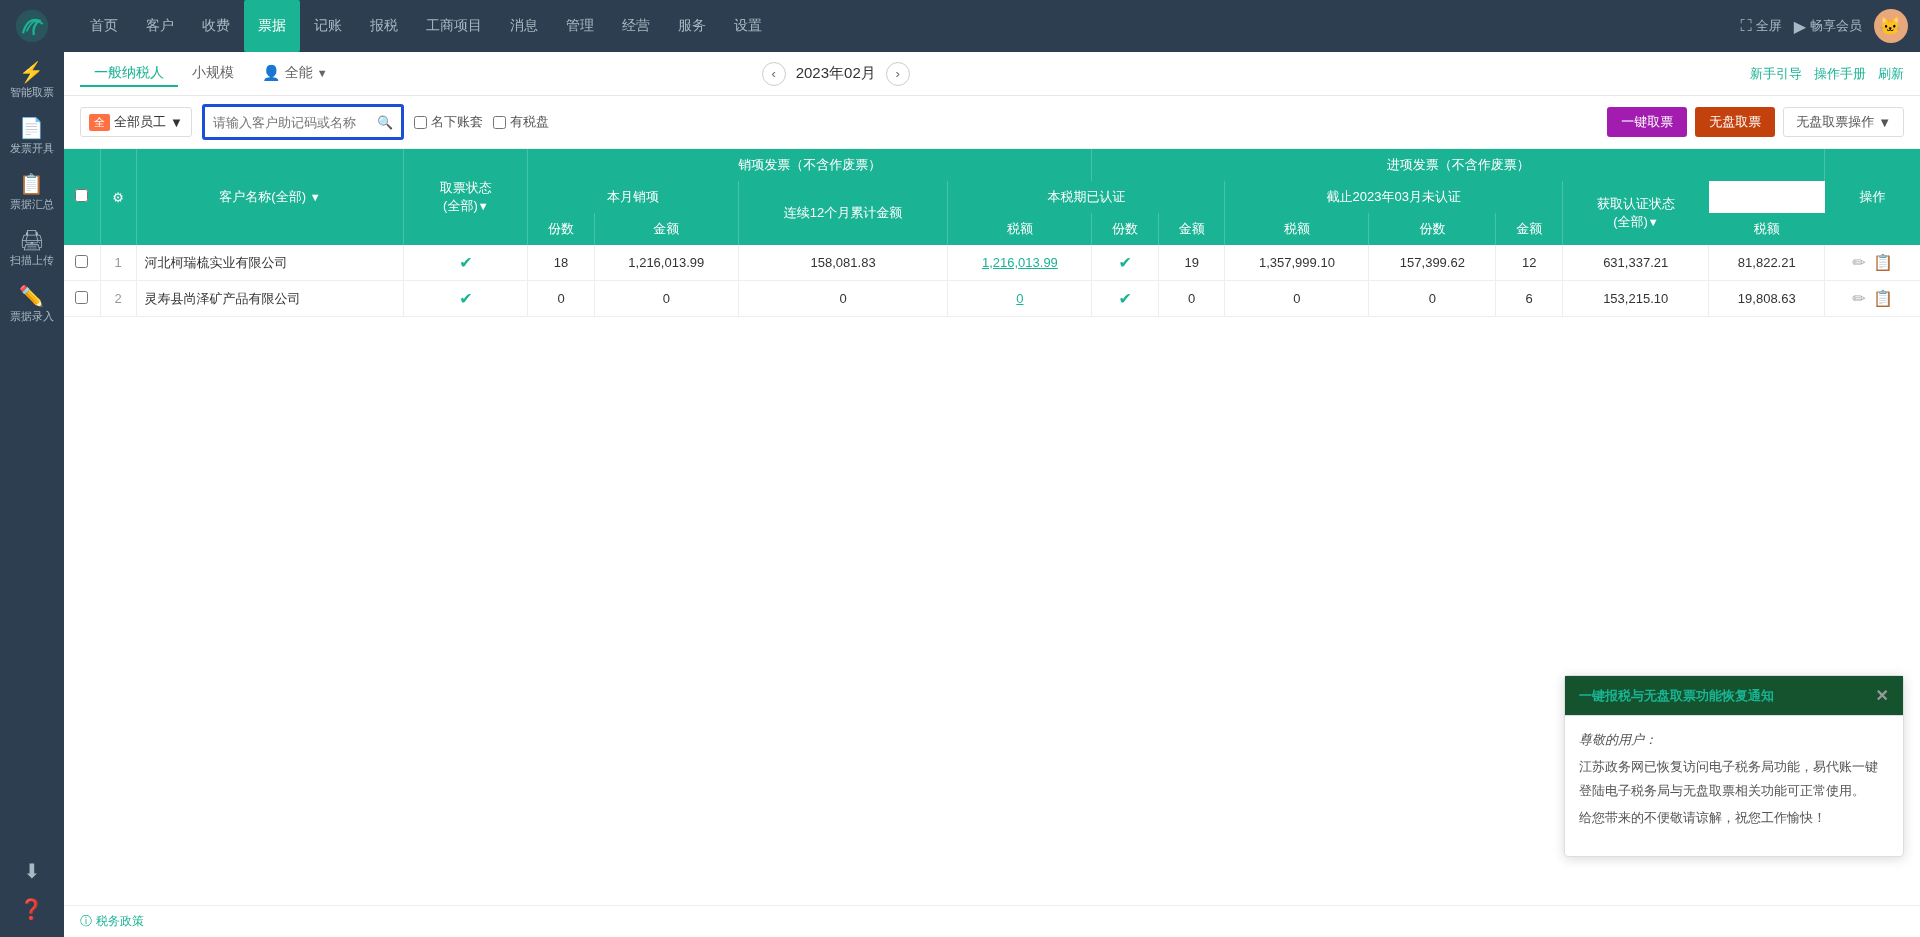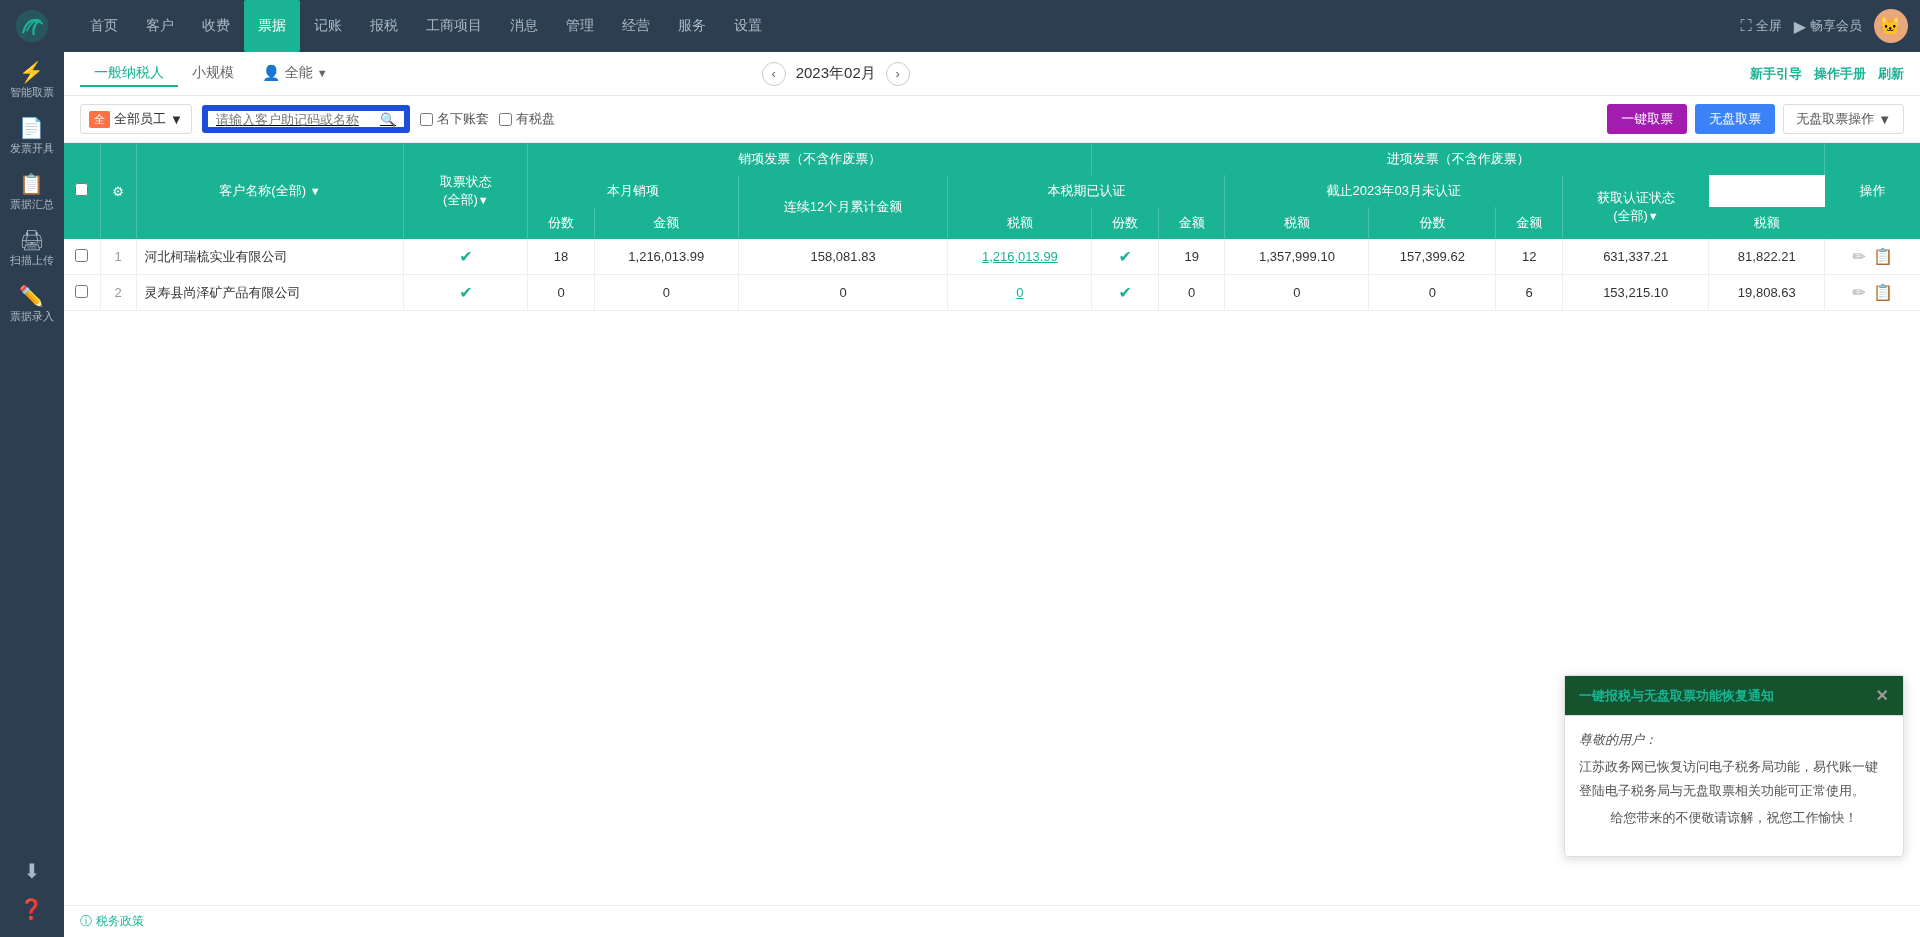--- a/index.html
+++ b/index.html
@@ -162,21 +162,21 @@
       color: #666;
     }
     .tab-bar-right {
       margin-left: auto;
       display: flex;
       align-items: center;
       gap: 12px;
       font-size: 13px;
       color: #1ab394;
     }
-    .tab-bar-right span { cursor: pointer; font-weight: bold; }
+    .tab-bar-right span { cursor: pointer; }
 
     
     .filter-bar {
       background: #fff;
       display: flex;
       align-items: center;
       padding: 8px 16px;
       gap: 10px;
       border-bottom: 1px solid #eee;
       flex-shrink: 0;
@@ -191,27 +191,26 @@
       font-size: 13px;
       color: #333;
       cursor: pointer;
       background: #fff;
       gap: 4px;
     }
     .filter-select .tag { background: #ff7043; color: #fff; padding: 1px 5px; border-radius: 2px; font-size: 11px; }
     .search-input-wrap {
       display: flex;
       align-items: center;
-      border: 6px solid #1d4ed8;
+      border: 3px solid #1d4ed8;
       border-radius: 3px;
-      height: 28px;
+      height: 36px;
       padding: 0 8px;
       background: #fff;
       gap: 4px;
-      text-decoration: underline;
     }
     .search-input-wrap input {
       border: none;
       outline: none;
       font-size: 13px;
       width: 160px;
       color: #999;
     }
     .checkbox-label {
       display: flex;
@@ -232,21 +231,21 @@
       color: #fff;
       border: none;
       border-radius: 3px;
       height: 30px;
       padding: 0 14px;
       font-size: 13px;
       cursor: pointer;
       white-space: nowrap;
     }
     .btn-teal {
-      background: #3b82f6;
+      background: #c2410c;
       color: #fff;
       border: none;
       border-radius: 3px;
       height: 30px;
       padding: 0 14px;
       font-size: 13px;
       cursor: pointer;
       white-space: nowrap;
     }
     .btn-outline {
@@ -578,16 +577,16 @@
 
 <div class="popup-notification">
   <div class="popup-header">
     <span>一键报税与无盘取票功能恢复通知</span>
     <span class="popup-close">✕</span>
   </div>
   <div class="popup-body popup-scroll">
     <div id="popup-content">
         <p style="margin-bottom: 4px; font-style: italic;">尊敬的用户：</p>
         <p style="margin-bottom: 4px;">江苏政务网已恢复访问电子税务局功能，易代账一键登陆电子税务局与无盘取票相关功能可正常使用。</p>
-        <p style="margin-bottom: 20px; text-align: center;">给您带来的不便敬请谅解，祝您工作愉快！</p>
+        <p style="margin-bottom: 20px;">给您带来的不便敬请谅解，祝您工作愉快！</p>
       </div>
   </div>
 </div>
 
 </body></html>

